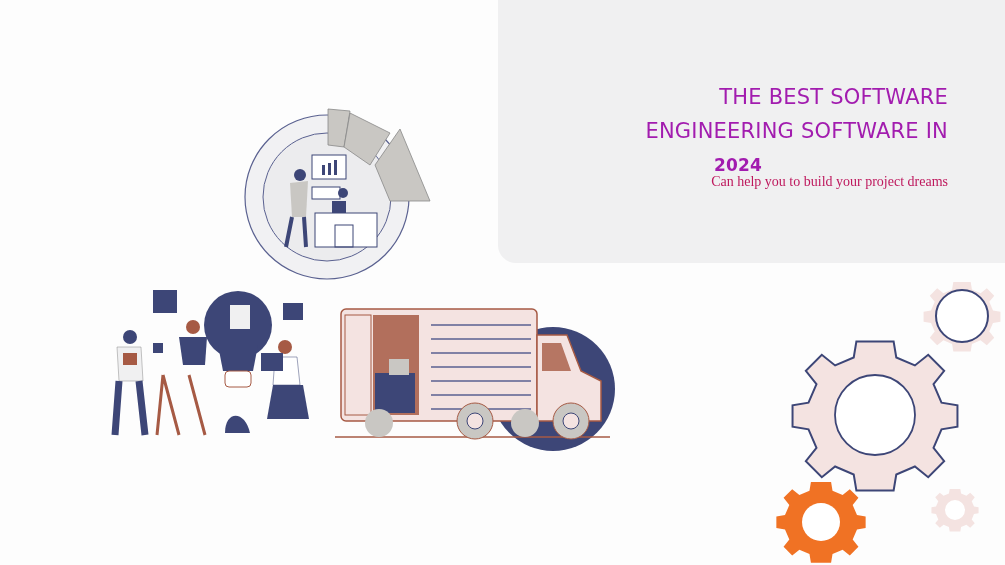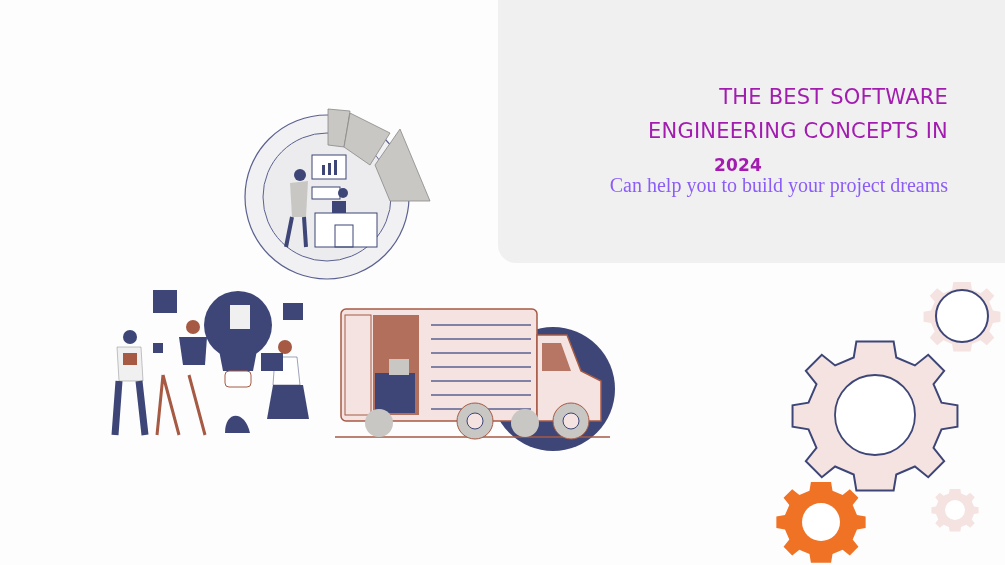--- a/index.html
+++ b/index.html
@@ -1,29 +1,29 @@
 <!DOCTYPE html>
 <html><head>
 <meta charset="utf-8">
 <style>
   html,body{margin:0;padding:0;}
   body{width:1005px;height:565px;background:#fdfdfd;position:relative;overflow:hidden;font-family:"Liberation Sans",sans-serif;}
   .panel{position:absolute;left:498px;top:0;width:507px;height:263px;background:#f0f0f1;border-bottom-left-radius:18px;}
   .title{position:absolute;right:57px;top:36px;width:420px;text-align:right;color:#a21caf;font-family:"DejaVu Sans",sans-serif;font-size:21px;line-height:34px;letter-spacing:0.2px;margin-top:44px;}
   .title .line3{font-size:17px;font-weight:bold;text-align:center;}
-  .subtitle{position:absolute;right:57px;top:174px;color:#8b5cf6;font-family:"Liberation Serif",serif;font-size:20px;}
+  .subtitle{position:absolute;right:57px;top:174px;color:#be185d;font-family:"Liberation Serif",serif;font-size:14px;}
   .illo{position:absolute;}
 </style>
 </head>
 <body>
 
 <div class="panel">
   <div class="title">
     <div>THE BEST SOFTWARE</div>
-    <div>ENGINEERING CONCEPTS IN</div>
+    <div>ENGINEERING SOFTWARE IN</div>
     <div class="line3">2024</div>
   </div>
   <div class="subtitle">Can help you to build your project dreams</div>
 </div>
 
 <svg class="illo" style="left:240px;top:105px" width="200" height="180" viewBox="0 0 200 180">
   <circle cx="87" cy="92" r="82" fill="#f1f1f3" stroke="#5a6190" stroke-width="1.2"></circle>
   <circle cx="87" cy="92" r="64" fill="#ececee" stroke="#5a6190" stroke-width="1"></circle>
   <path d="M88 4 L110 6 L104 42 L88 40 Z" fill="#c9c7c3" stroke="#888" stroke-width="0.8"></path>
   <path d="M110 8 L150 28 L130 60 L104 42 Z" fill="#c9c7c3" stroke="#888" stroke-width="0.8"></path>

